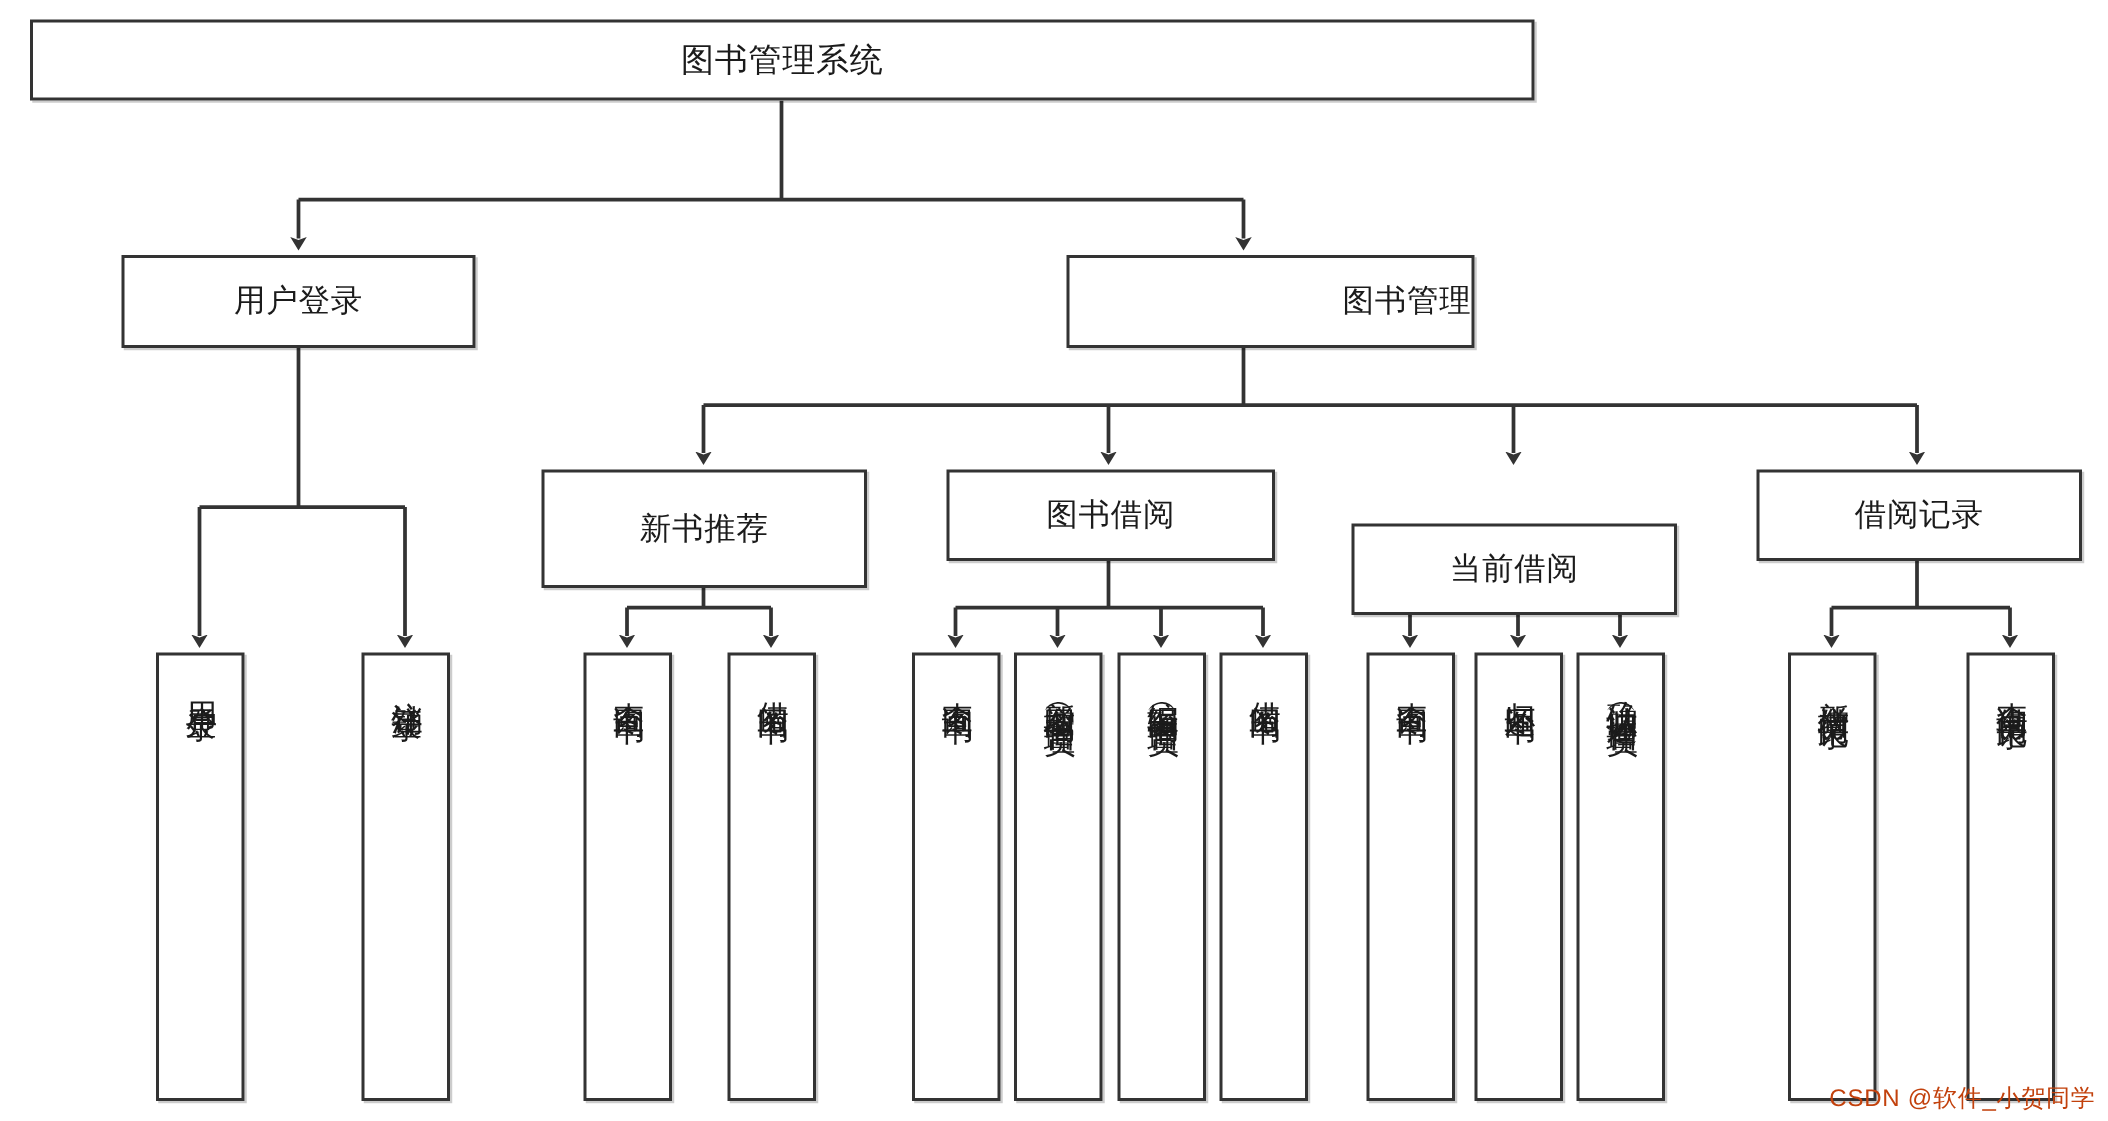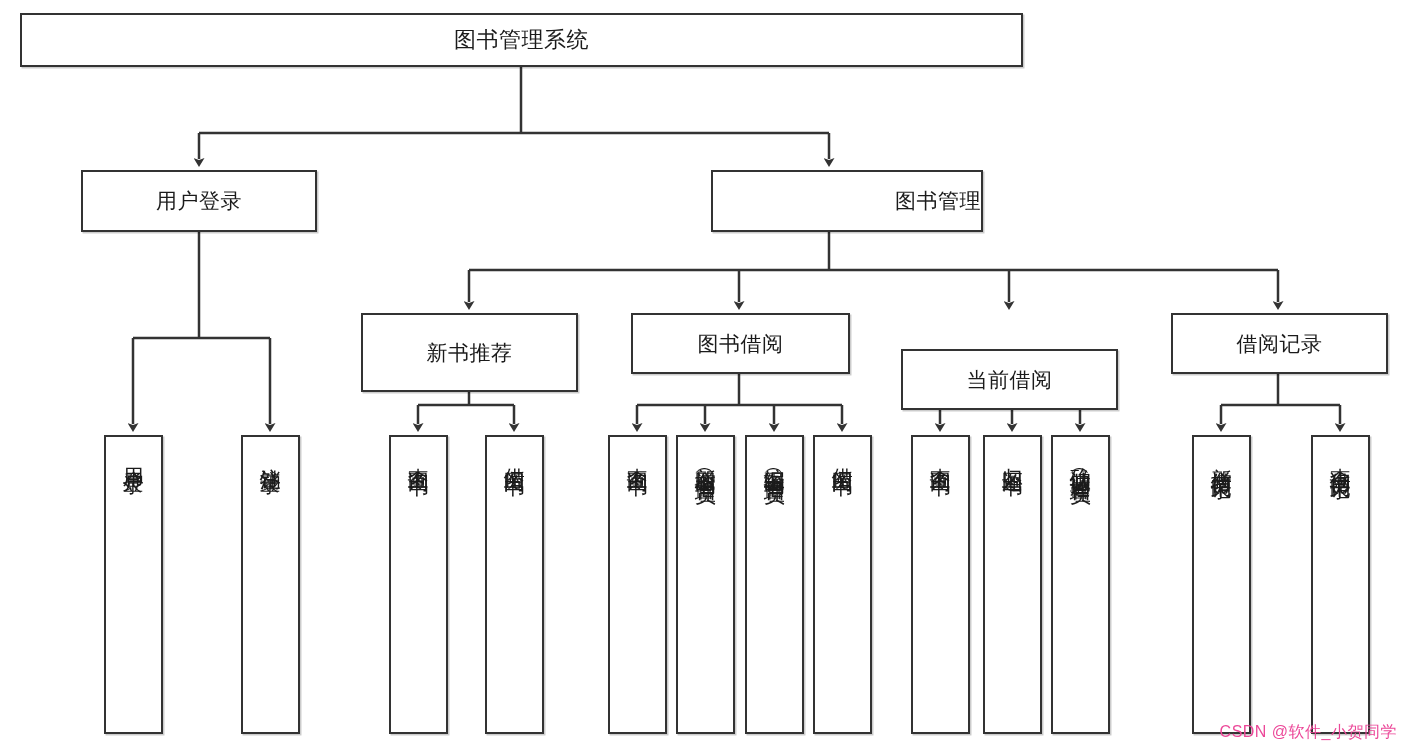--- a/index.html
+++ b/index.html
@@ -61,21 +61,21 @@
     text-orientation: upright;
     font-size: 21px;
     letter-spacing: 2.5px;
     white-space: nowrap;
   }
   #watermark {
     position: absolute;
     right: 8px;
     bottom: 4px;
     font-size: 16px;
-    color: #ec4899;
+    color: #c2410c;
     white-space: nowrap;
     letter-spacing: 0.5px;
   }
 </style>
 </head>
 <body>
 
 <div id="canvas">
 
   <svg id="edges" viewBox="0 0 1405 747">

